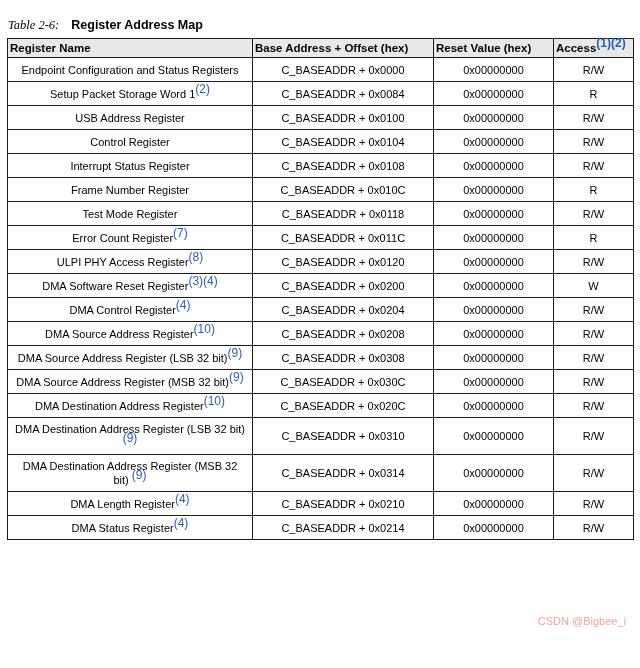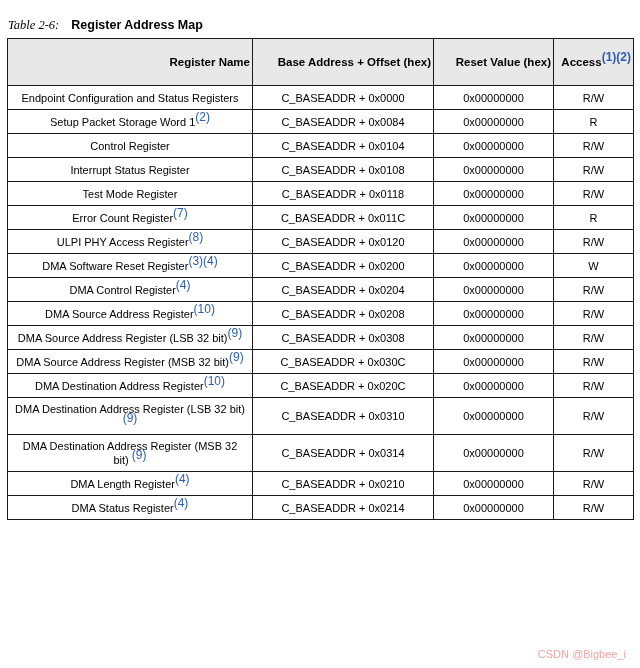--- a/index.html
+++ b/index.html
@@ -38,22 +38,22 @@
   table.regmap th, table.regmap td{
     border:1px solid var(--border);
     font-size:11px;
     line-height:14px;
     vertical-align:middle;
   }
   table.regmap th{
     background:var(--header-bg);
     font-size:11.5px;
     font-weight:bold;
-    padding:16px 2px;
-    text-align:right;
+    padding:2px 2px;
+    text-align:left;
   }
   table.regmap td{
     padding:4px 6px;
     height:24px;
     box-sizing:border-box;
     text-align:center;
   }
   table.regmap td.name{
     text-align:center;
   }
@@ -64,21 +64,20 @@
     vertical-align:super;
   }
   .watermark{
     position:absolute;
     top:615px;
     right:14px;
     font-size:11px;
     color:var(--watermark);
     z-index:5;
     pointer-events:none;
-    margin-top:33px;
   }
 </style>
 </head>
 <body>
 
 <div class="caption">
   <span class="caption-label">Table 2-6:</span><span class="caption-title">Register Address Map</span>
 </div>
 
 <table class="regmap">
@@ -103,32 +102,44 @@
         <td>0x00000000</td>
         <td>R/W</td>
       </tr>
       <tr>
         <td class="name">Setup Packet Storage Word 1<sup class="fnref">(2)</sup></td>
         <td>C_BASEADDR + 0x0084</td>
         <td>0x00000000</td>
         <td>R</td>
       </tr>
       <tr>
+        <td class="name">USB Address Register</td>
+        <td>C_BASEADDR + 0x0100</td>
+        <td>0x00000000</td>
+        <td>R/W</td>
+      </tr>
+      <tr>
         <td class="name">Control Register</td>
         <td>C_BASEADDR + 0x0104</td>
         <td>0x00000000</td>
         <td>R/W</td>
       </tr>
       <tr>
         <td class="name">Interrupt Status Register</td>
         <td>C_BASEADDR + 0x0108</td>
         <td>0x00000000</td>
         <td>R/W</td>
       </tr>
       <tr>
+        <td class="name">Frame Number Register</td>
+        <td>C_BASEADDR + 0x010C</td>
+        <td>0x00000000</td>
+        <td>R</td>
+      </tr>
+      <tr>
         <td class="name">Test Mode Register</td>
         <td>C_BASEADDR + 0x0118</td>
         <td>0x00000000</td>
         <td>R/W</td>
       </tr>
       <tr>
         <td class="name">Error Count Register<sup class="fnref">(7)</sup></td>
         <td>C_BASEADDR + 0x011C</td>
         <td>0x00000000</td>
         <td>R</td>

